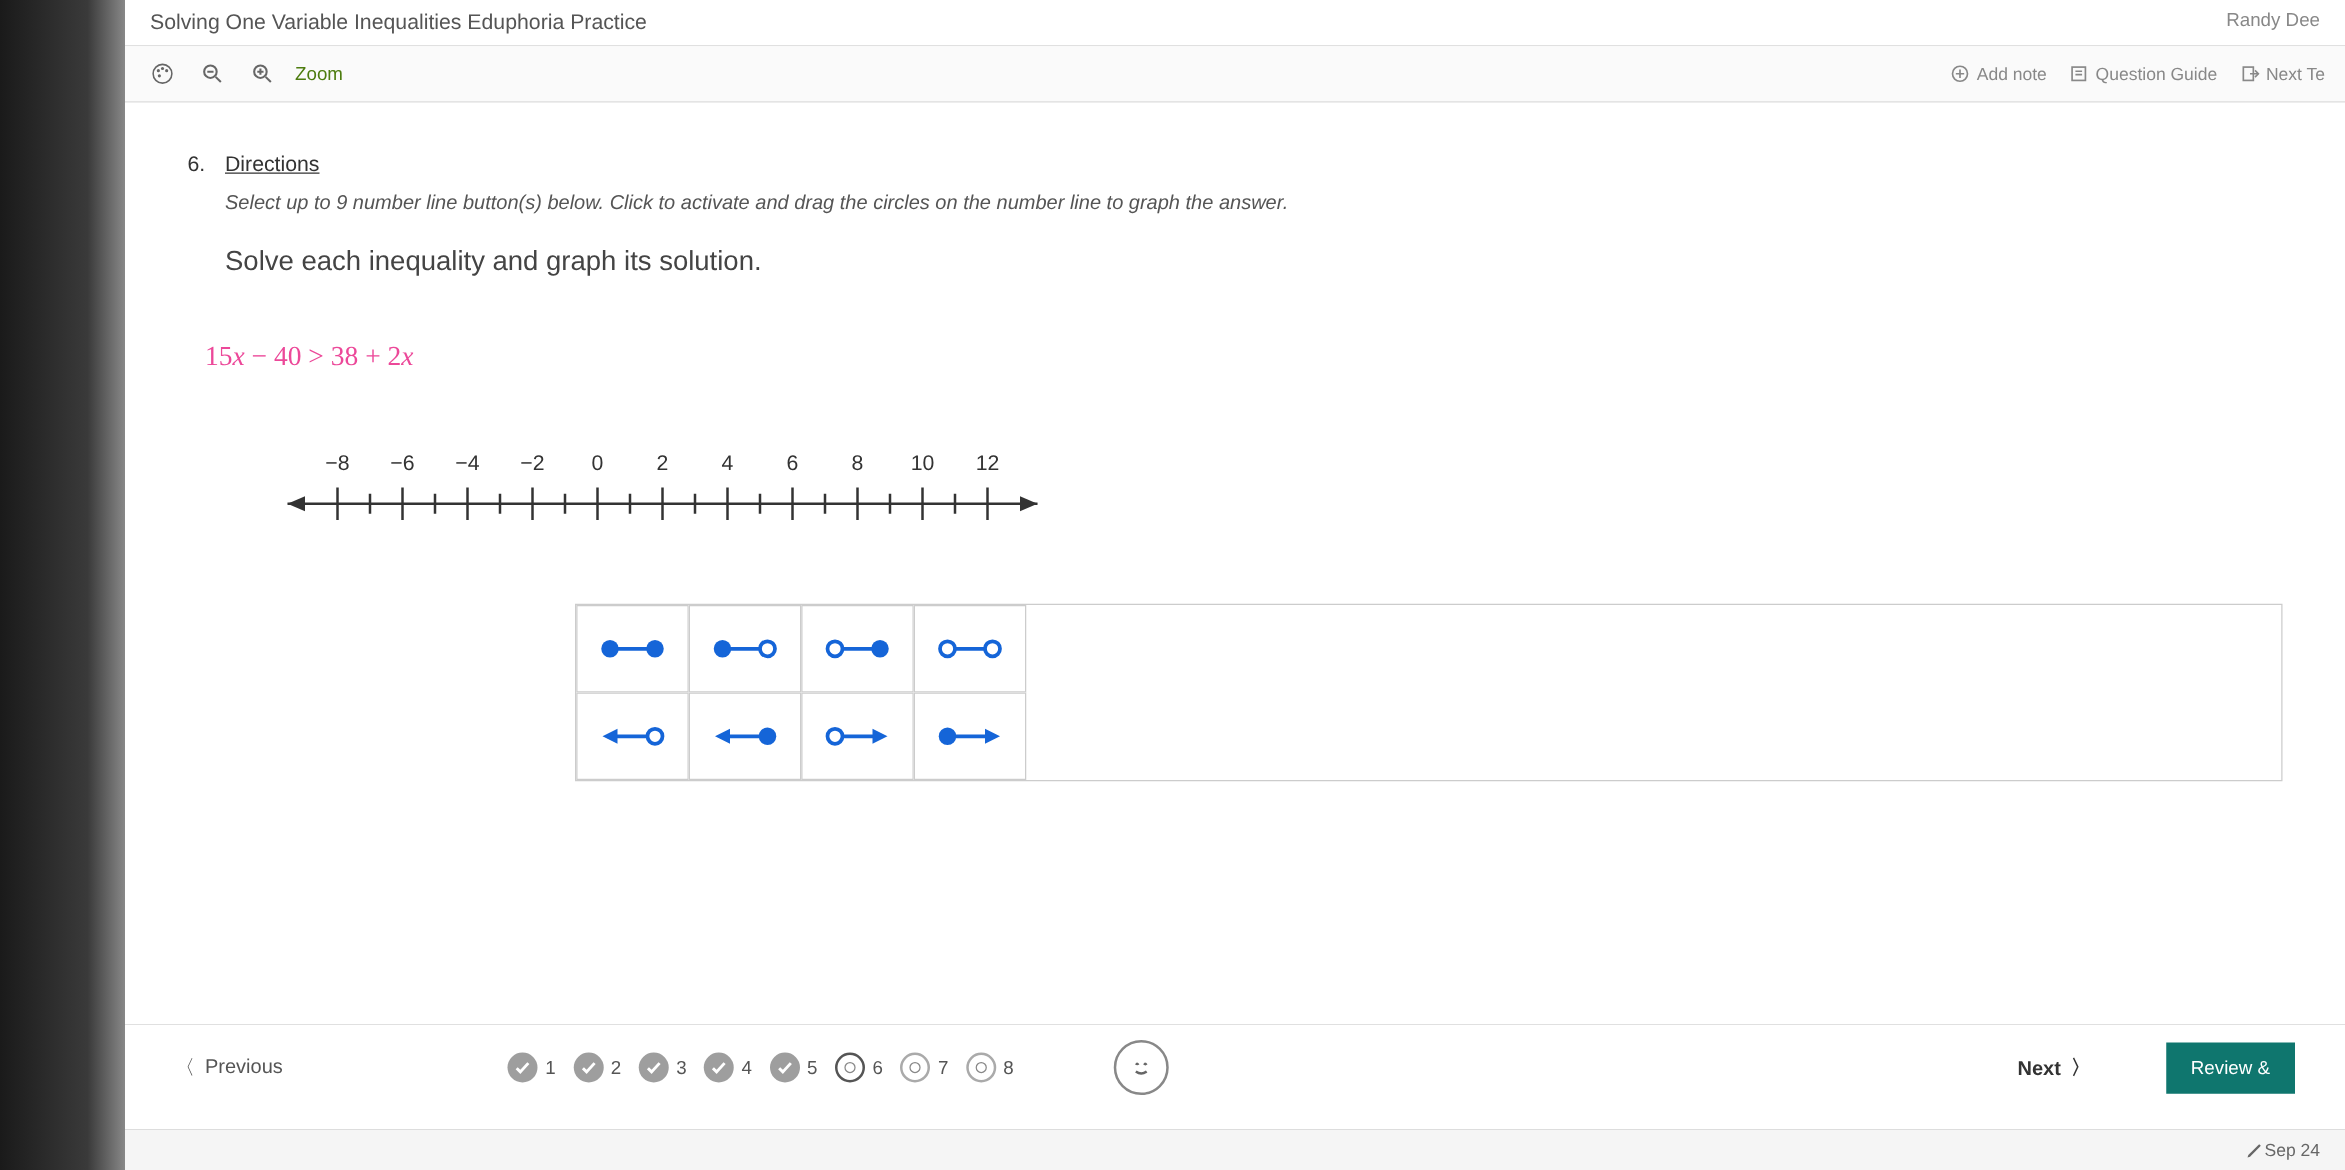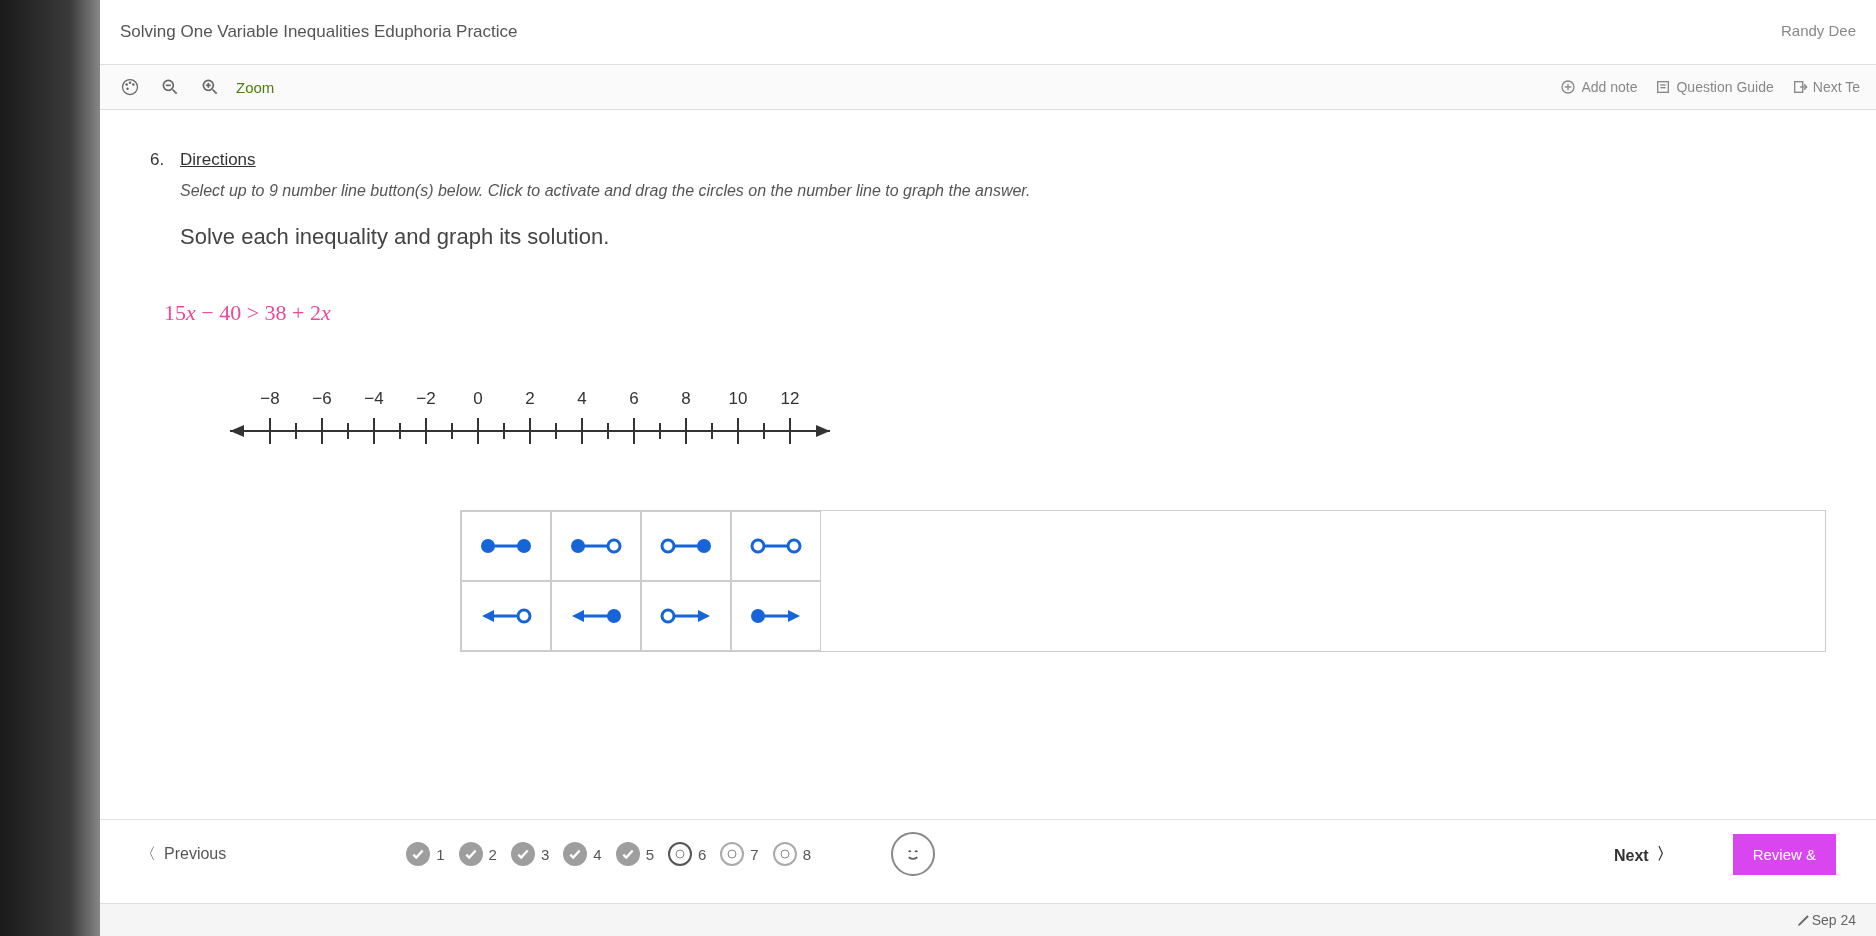--- a/index.html
+++ b/index.html
@@ -1,18 +1,18 @@
 <!DOCTYPE html>
 <html><head>
   <meta charset="utf-8">
   <style>
     * { box-sizing: border-box; margin: 0; padding: 0; }
     body { font-family: Arial, Helvetica, sans-serif; background: #f0f0f0; color: #333; }
     .app { background: #fff; margin: 0 0 0 100px; min-height: 100vh; position: relative; }
-    .titlebar { padding: 22px 20px; font-size: 17px; color: #555; display: flex; justify-content: space-between; border-bottom: 1px solid #e0e0e0; }
+    .titlebar { padding: 8px 20px; font-size: 17px; color: #555; display: flex; justify-content: space-between; border-bottom: 1px solid #e0e0e0; }
     .titlebar .user { color: #888; font-size: 15px; }
     .toolbar { display: flex; align-items: center; padding: 8px 16px; border-bottom: 1px solid #ddd; background: #fafafa; gap: 12px; }
     .toolbar .left { display: flex; align-items: center; gap: 12px; }
     .toolbar .right { margin-left: auto; display: flex; align-items: center; gap: 18px; color: #888; font-size: 14px; }
     .toolbar .icon-btn { width: 28px; height: 28px; display: flex; align-items: center; justify-content: center; color: #666; cursor: pointer; }
     .toolbar .zoom-label { color: #4d7c0f; font-size: 15px; }
     .toolbar .right-item { display: flex; align-items: center; gap: 5px; cursor: pointer; }
     .content { padding: 40px 50px 120px 50px; }
     .question-header { display: flex; gap: 10px; font-size: 17px; color: #333; }
     .qnum { min-width: 20px; }
@@ -29,21 +29,21 @@
     .nav-prev { display: flex; align-items: center; gap: 8px; color: #555; font-size: 16px; cursor: pointer; }
     .q-nav { display: flex; gap: 14px; margin-left: 160px; align-items: center; }
     .q-btn { display: flex; align-items: center; gap: 6px; cursor: pointer; }
     .q-btn .circle { width: 24px; height: 24px; border-radius: 50%; display: flex; align-items: center; justify-content: center; }
     .q-btn.done .circle { background: #9e9e9e; color: #fff; }
     .q-btn.current .circle { border: 2px solid #555; background: #fff; }
     .q-btn.todo .circle { border: 2px solid #aaa; background: #fff; }
     .q-btn .num { font-size: 15px; color: #555; }
     .smiley { width: 44px; height: 44px; border: 2px solid #888; border-radius: 50%; display: flex; align-items: center; justify-content: center; margin-left: 60px; cursor: pointer; }
     .nav-next { margin-left: auto; display: flex; align-items: flex-end; gap: 8px; color: #333; font-size: 16px; cursor: pointer; font-weight: 700; }
-    .review-btn { background: #d946ef; color: #fff; padding: 12px 20px; font-size: 15px; border: none; cursor: pointer; margin-left: 40px; }
+    .review-btn { background: #0f766e; color: #fff; padding: 12px 20px; font-size: 15px; border: none; cursor: pointer; margin-left: 40px; }
     .statusbar { position: fixed; bottom: 0; left: 100px; right: 0; background: #f5f5f5; border-top: 1px solid #ddd; padding: 8px 20px; display: flex; justify-content: flex-end; align-items: center; font-size: 14px; color: #666; }
     .statusbar .pen { width: 16px; height: 16px; }
     .left-dark { position: fixed; left: 0; top: 0; bottom: 0; width: 100px; background: linear-gradient(to right, #1a1a1a, #3a3a3a 70%, #888); }
   </style>
 </head>
 <body>
 
 <div class="left-dark"></div>
 
 <div class="app">

